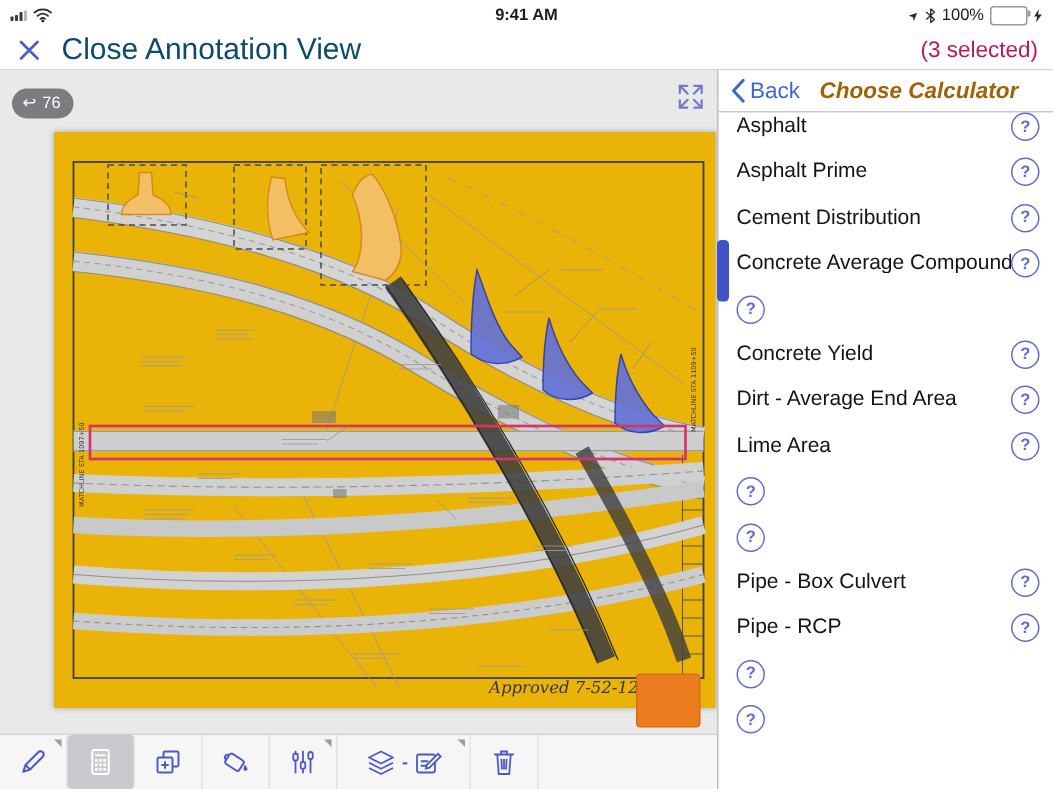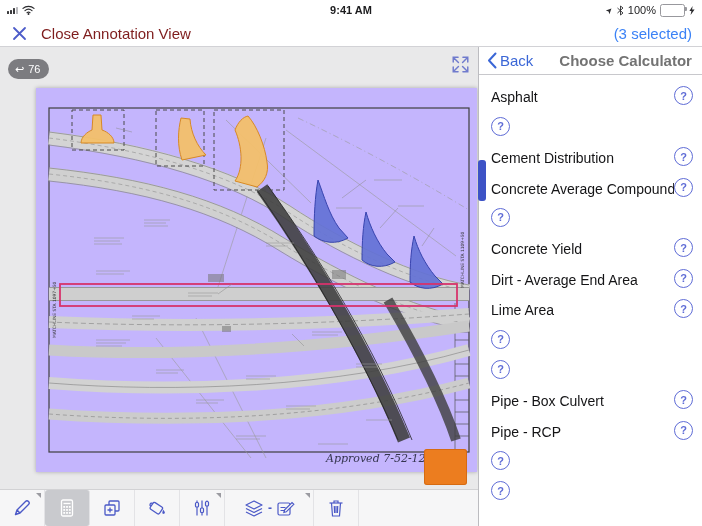--- a/index.html
+++ b/index.html
@@ -17,27 +17,27 @@
   .sig i{display:block;width:2px;background:#3a3a3c;border-radius:.5px;}
   .sig i:nth-child(1){height:3px;}.sig i:nth-child(2){height:4.5px;}
   .sig i:nth-child(3){height:6px;}.sig i:nth-child(4){height:7.5px;background:#b9b9bd;}
   .loc{display:inline-block;transform:rotate(-45deg);font-size:8px;color:#2b2b2e;}
   .batt{width:21px;height:9px;border:1px solid #98989d;border-radius:2.5px;position:relative;padding:1px;}
   .batt .lvl{height:100%;width:100%;background:#53d769;border-radius:1px;}
   .batt:after{content:"";position:absolute;right:-3px;top:2.2px;width:1.8px;height:4px;background:#98989d;border-radius:0 1px 1px 0;}
   
   .navbar{height:26px;display:flex;align-items:center;background:#fff;
     border-bottom:1px solid #d2d2d6;padding:0 10px;position:relative;}
-  .nav-close-label{color:#7f1d1d;font-size:15px;margin-left:13px;}
-  .nav-selected{margin-left:auto;color:#3b82f6;font-size:15px;}
+  .nav-close-label{color:#0c4a6e;font-size:20px;margin-left:13px;}
+  .nav-selected{margin-left:auto;color:#be185d;font-size:15px;}
   .xbtn{width:18px;height:18px;display:flex;align-items:center;justify-content:center;cursor:pointer;}
   
   .content{display:flex;height:479px;}
   .doc-area{width:478px;position:relative;background:#e9e9ea;flex:none;overflow:hidden;}
-  .paper{position:absolute;left:36px;top:41px;width:441px;height:384px;background:#c4b5fd;
+  .paper{position:absolute;left:36px;top:41px;width:441px;height:384px;background:#eab308;
     box-shadow:0 0 4px rgba(0,0,0,.28);}
   .paper svg{display:block;}
   .undo-badge{position:absolute;left:8px;top:12px;height:20px;padding:0 9px 0 7px;border-radius:11px;
     background:rgba(118,118,122,.95);color:#fff;font-size:11px;display:flex;align-items:center;gap:4px;z-index:5;}
   .undo-badge .arr{font-size:11px;line-height:1;}
   .expand-btn{position:absolute;right:9px;top:9px;z-index:5;cursor:pointer;opacity:.85;}
   .orange-note{position:absolute;left:424px;top:402px;width:43px;height:36px;background:#ec7d1f;
     border-radius:3px;box-shadow:0 0 0 1px rgba(200,95,10,.6) inset;z-index:4;}
   
   .toolbar{position:absolute;left:0;bottom:0;width:478px;height:36px;background:#f6f6f7;
@@ -47,23 +47,23 @@
   .tool.wide{width:88px;gap:2px;}
   .tool.active{background:#c9cace;border-radius:3px;}
   .tool .corner{position:absolute;top:3px;right:3px;width:0;height:0;
     border-top:5px solid #9b9ba1;border-left:5px solid transparent;}
   .tool .dash{color:#4b59c7;font-size:12px;font-weight:700;line-height:1;}
   
   .panel{width:224px;background:#fff;border-left:1px solid #bcbcc0;display:flex;flex-direction:column;position:relative;}
   .panel-header{height:27px;display:flex;align-items:center;padding:0 8px;border-bottom:1px solid #c8c8cc;flex:none;}
   .back-btn{display:flex;align-items:center;gap:3px;color:#3a66d6;cursor:pointer;}
   .back-label{font-size:15px;color:#3a66d6;}
-  .panel-title{font-size:15px;font-weight:700;color:#737373;margin-left:26px;}
+  .panel-title{font-size:15px;font-weight:700;color:#a16207;margin-left:13px;font-style:italic;}
   .list{position:relative;flex:1;}
-  .row{height:30.4px;display:flex;align-items:flex-end;padding:0 10px 0 12px;cursor:pointer;}
+  .row{height:30.4px;display:flex;align-items:flex-start;padding:0 10px 0 12px;cursor:pointer;}
   .row-label{font-size:14px;color:#141416;flex:1;white-space:nowrap;overflow:hidden;}
   .help{width:17px;height:17px;border:1.5px solid #5f6cd6;border-radius:50%;color:#5f6cd6;
     font-size:11px;font-weight:700;display:flex;align-items:center;justify-content:center;flex:none;cursor:pointer;}
   .scroll-indicator{position:absolute;left:-1px;top:85px;width:8px;height:41px;background:#3d53c6;border-radius:3px;z-index:3;}
 </style>
 </head>
 <body>
 
 <div class="statusbar">
   <div class="sb-left">
@@ -343,20 +343,21 @@
     </div>
     <div class="list">
       <div class="scroll-indicator"></div>
 
   <div class="row">
     <span class="row-label">Asphalt</span>
     <span class="help">?</span>
   </div>
 
   <div class="row">
+    <span class="row-label">Asphalt Prime</span>
     <span class="help">?</span>
   </div>
 
   <div class="row">
     <span class="row-label">Cement Distribution</span>
     <span class="help">?</span>
   </div>
 
   <div class="row">
     <span class="row-label">Concrete Average Compound</span>

